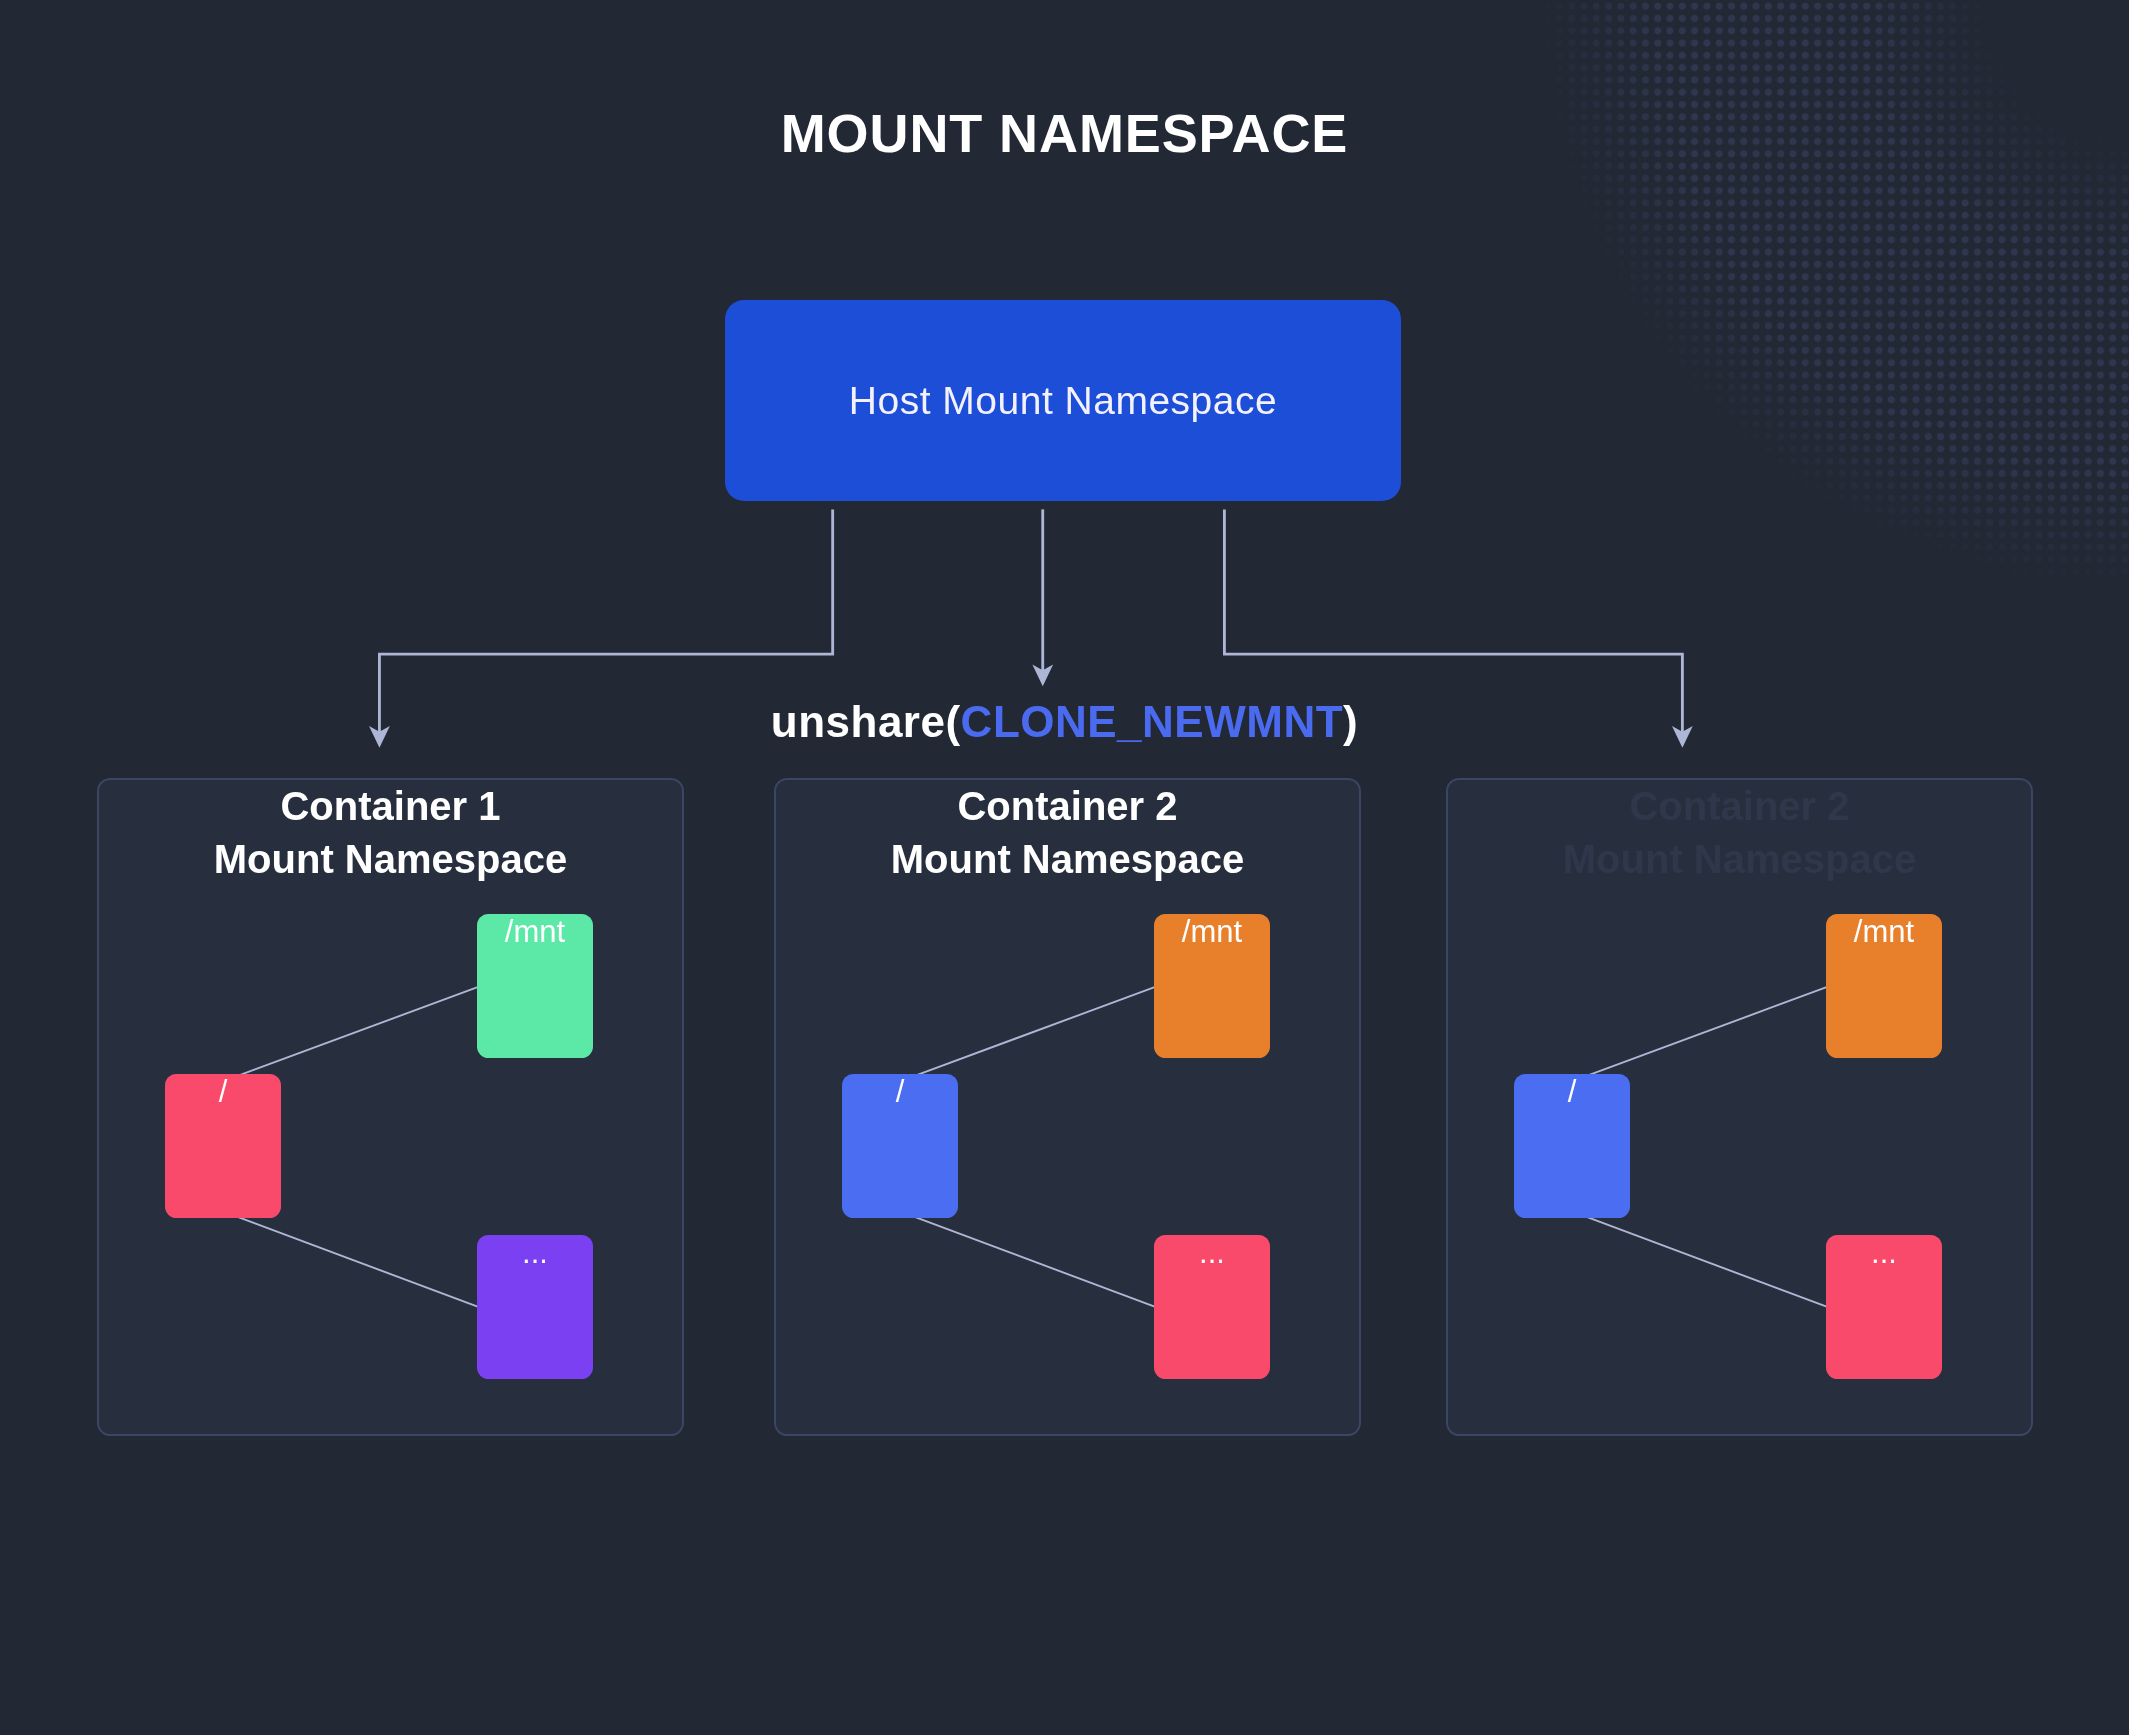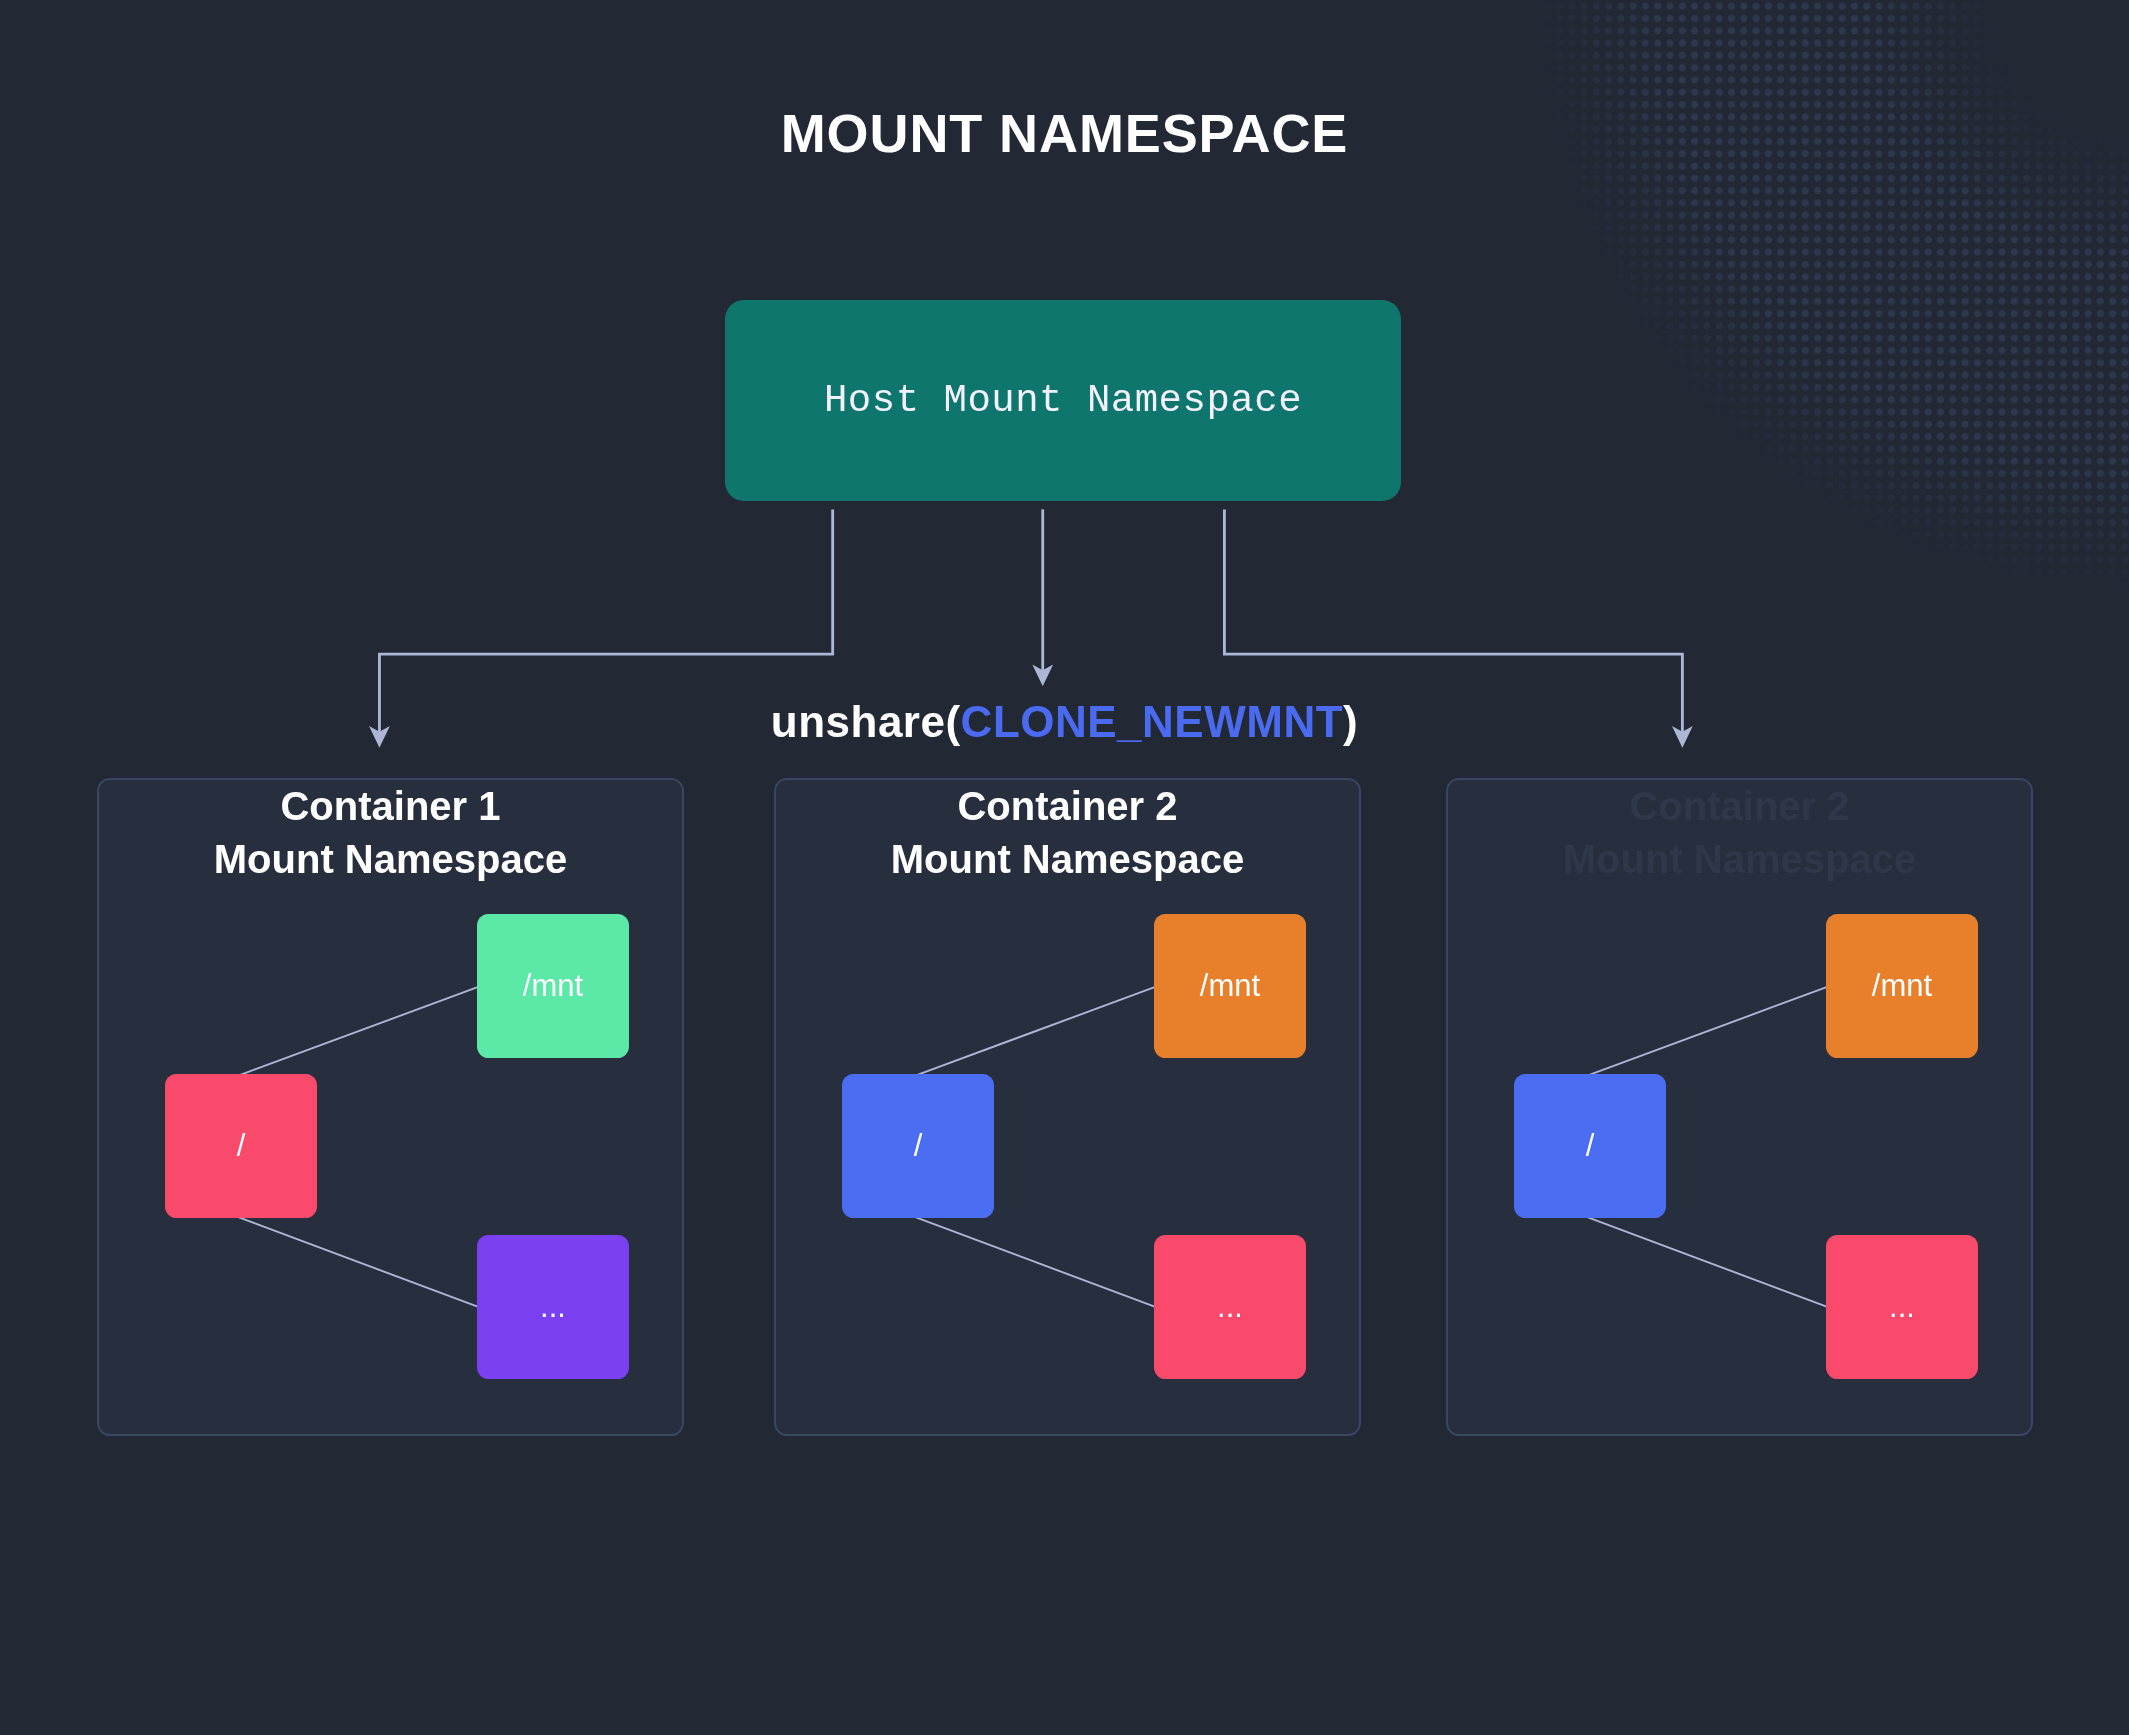--- a/index.html
+++ b/index.html
@@ -63,36 +63,36 @@
   }
   .container-box.faded .container-title { color: var(--faded_title,#2f384b); }
 
   svg.inner-lines {
     position:absolute; left:0; top:0; width:587px; height:658px;
     pointer-events:none;
   }
   svg.inner-lines line { stroke: var(--connector,#aeb6d6); stroke-width:2; }
 
   .node {
-    position:absolute; width:152px; height:144px; border-radius:11.4px;
-    display:flex; align-items:center; justify-content:center;
+    position:absolute; width:116px; height:144px; border-radius:11.4px;
+    display:flex; justify-content:center;
   }
   .node span { color:#ffffff; font-size:31px; font-weight:400; }
   .node.n-mnt  { left:378px; top:134px; }
   .node.n-root { left:66px;  top:294px; }
   .node.n-dots { left:378px; top:455px; }
 </style>
 </head>
 <body>
 
 <div class="dots"></div>
 
 <h1 class="page-title">MOUNT NAMESPACE</h1>
 
-<div class="host-box" style="background-color: #0f766e; font-family: Liberation Mono, monospace;">
+<div class="host-box" style="background-color: #1d4ed8;">
   <span>Host Mount Namespace</span>
 </div>
 
 <svg class="connectors" viewBox="0 0 2250 1834">
   <g>
     <path d="M880 538 V691 H401 V774"></path>
     <polygon points="401,790 390,767 401,773 412,767"></polygon>
   </g>
   <g>
     <path d="M1102 538 V709"></path>

